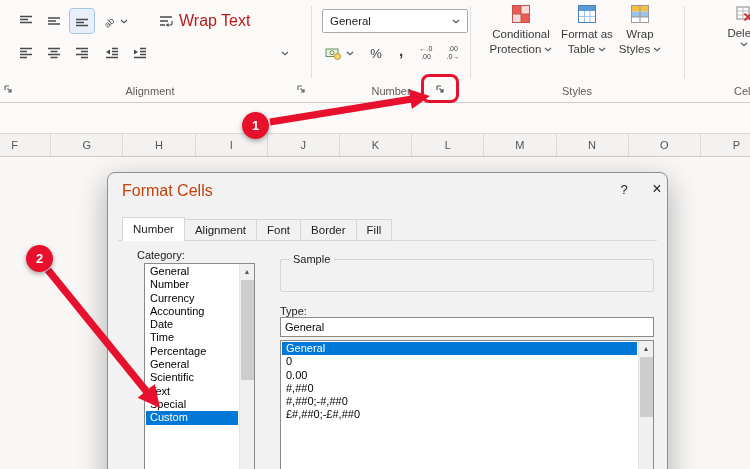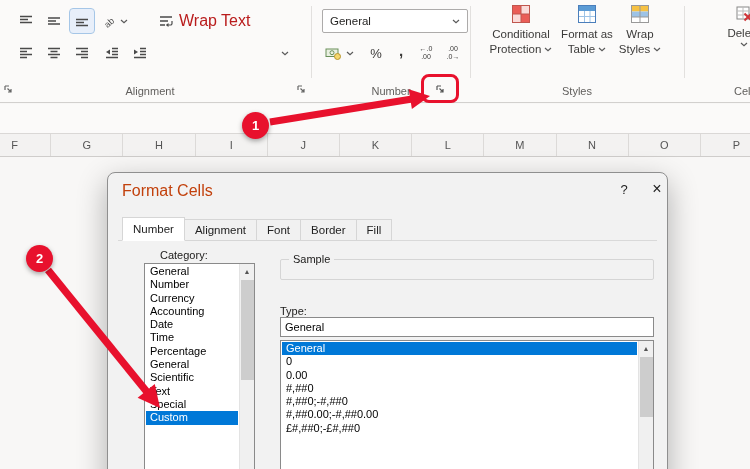--- a/index.html
+++ b/index.html
@@ -332,21 +332,21 @@
 
   <div class="tabpage"></div>
   <div class="tabs">
     <span class="tab active">Number</span>
     <span class="tab">Alignment</span>
     <span class="tab">Font</span>
     <span class="tab">Border</span>
     <span class="tab">Fill</span>
   </div>
 
-  <span class="flabel" style="left:52px;top:76px">Category:</span>
+  <span class="flabel" style="left:29px;top:76px">Category:</span>
   <div class="listbox" style="left:36px;top:90px;width:111px;height:270px">
     <div class="lb-items">
       <div class="lb-item">General</div>
       <div class="lb-item">Number</div>
       <div class="lb-item">Currency</div>
       <div class="lb-item">Accounting</div>
       <div class="lb-item">Date</div>
       <div class="lb-item">Time</div>
       <div class="lb-item">Percentage</div>
       <div class="lb-item">General</div>
@@ -354,35 +354,34 @@
       <div class="lb-item">Text</div>
       <div class="lb-item">Special</div>
       <div class="lb-item sel">Custom</div>
     </div>
     <div class="scroll">
       <div class="up">▲</div>
       <div class="thumb" style="top:16px;height:100px"></div>
     </div>
   </div>
 
-  <div class="groupbox" style="left:172px;top:86px;width:374px;height:21px">
+  <div class="groupbox" style="left:172px;top:86px;width:374px;height:33px">
     <span class="gb-label">Sample</span>
   </div>
 
   <span class="flabel" style="left:172px;top:132px">Type:</span>
   <div class="txtinput" style="left:172px;top:144px;width:374px;height:20px">General</div>
 
   <div class="listbox" style="left:172px;top:167px;width:374px;height:193px">
     <div class="lb-items">
       <div class="lb-item sel">General</div>
       <div class="lb-item">0</div>
       <div class="lb-item">0.00</div>
       <div class="lb-item">#,##0</div>
       <div class="lb-item">#,##0;-#,##0</div>
-      <div class="lb-item">#,##0.00;-#,##0.00</div>
       <div class="lb-item">£#,##0;-£#,##0</div>
     </div>
     <div class="scroll">
       <div class="up">▲</div>
       <div class="thumb" style="top:16px;height:60px"></div>
     </div>
   </div>
 </div>
 
 <div class="launcher-highlight"></div>

